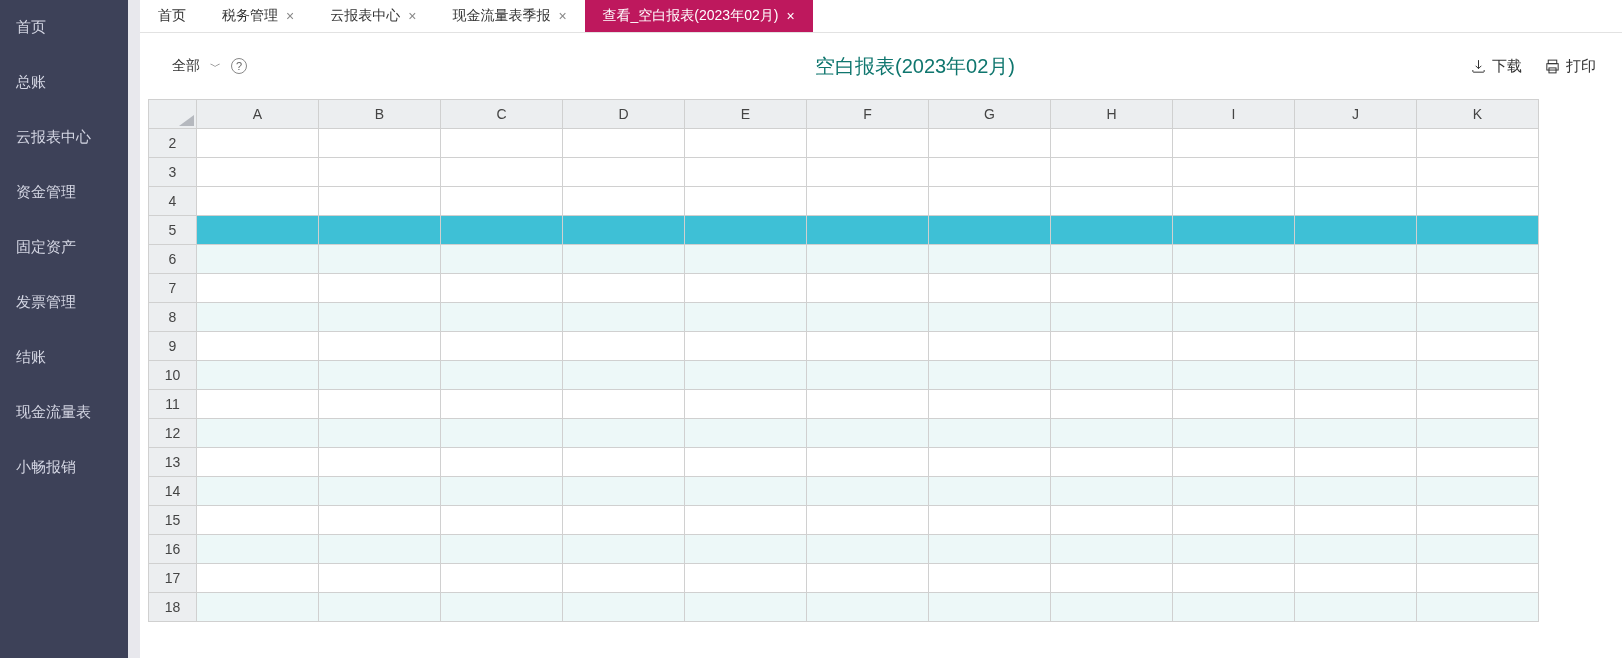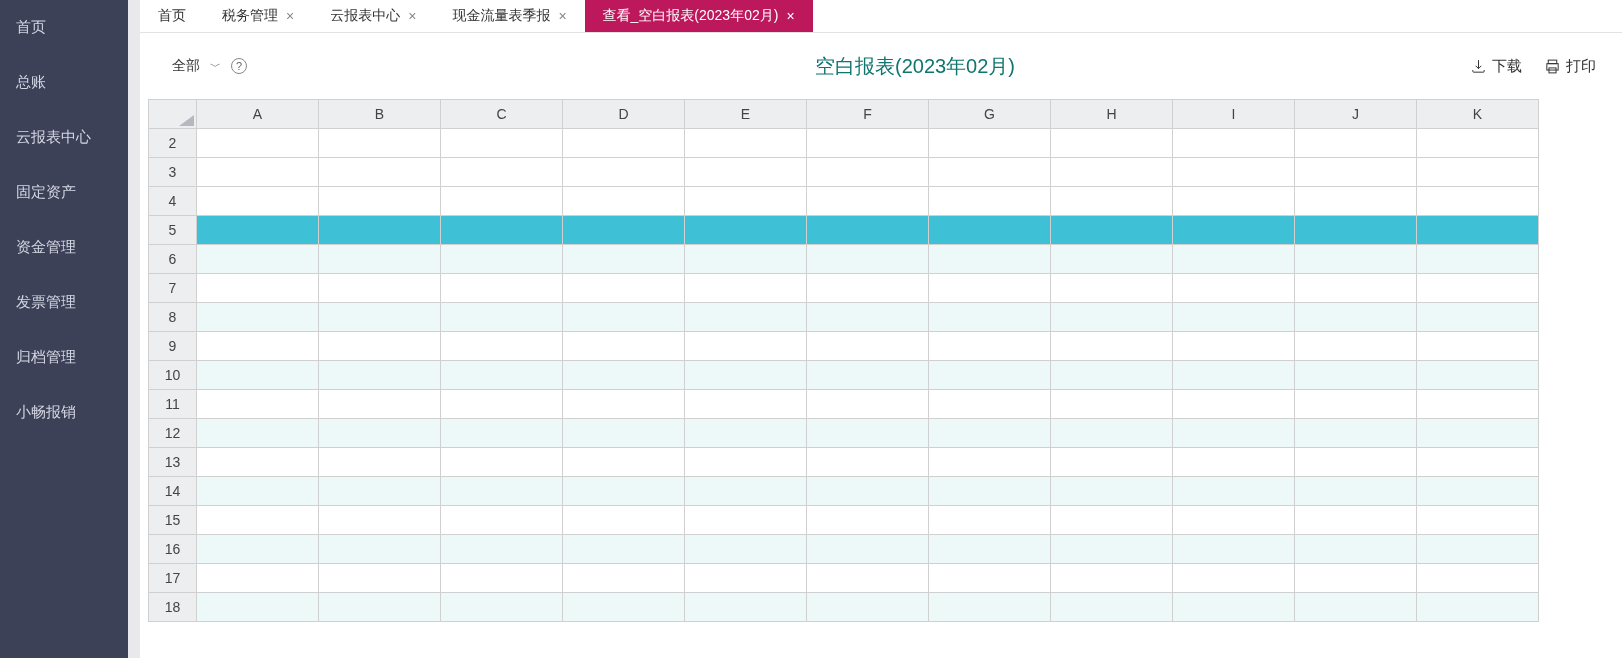--- a/index.html
+++ b/index.html
@@ -114,24 +114,25 @@
 .stripe-even td.cell { background: #edf8f8; }
 .stripe-odd td.cell { background: #fff; }
 </style>
 </head>
 <body>
 
 <div class="sidebar">
   <div class="sidebar-item">首页</div>
   <div class="sidebar-item">总账</div>
   <div class="sidebar-item">云报表中心</div>
+  <div class="sidebar-item">资金管理</div>
   <div class="sidebar-item">固定资产</div>
-  <div class="sidebar-item">资金管理</div>
   <div class="sidebar-item">发票管理</div>
-  <div class="sidebar-item">归档管理</div>
+  <div class="sidebar-item">结账</div>
+  <div class="sidebar-item">现金流量表</div>
   <div class="sidebar-item">小畅报销</div>
 </div>
 <div class="sb-handle"></div>
 
 <div class="main">
 
   <div class="tabbar" id="tabbar">
       <div class="tab">
         <span>首页</span>
       </div>

